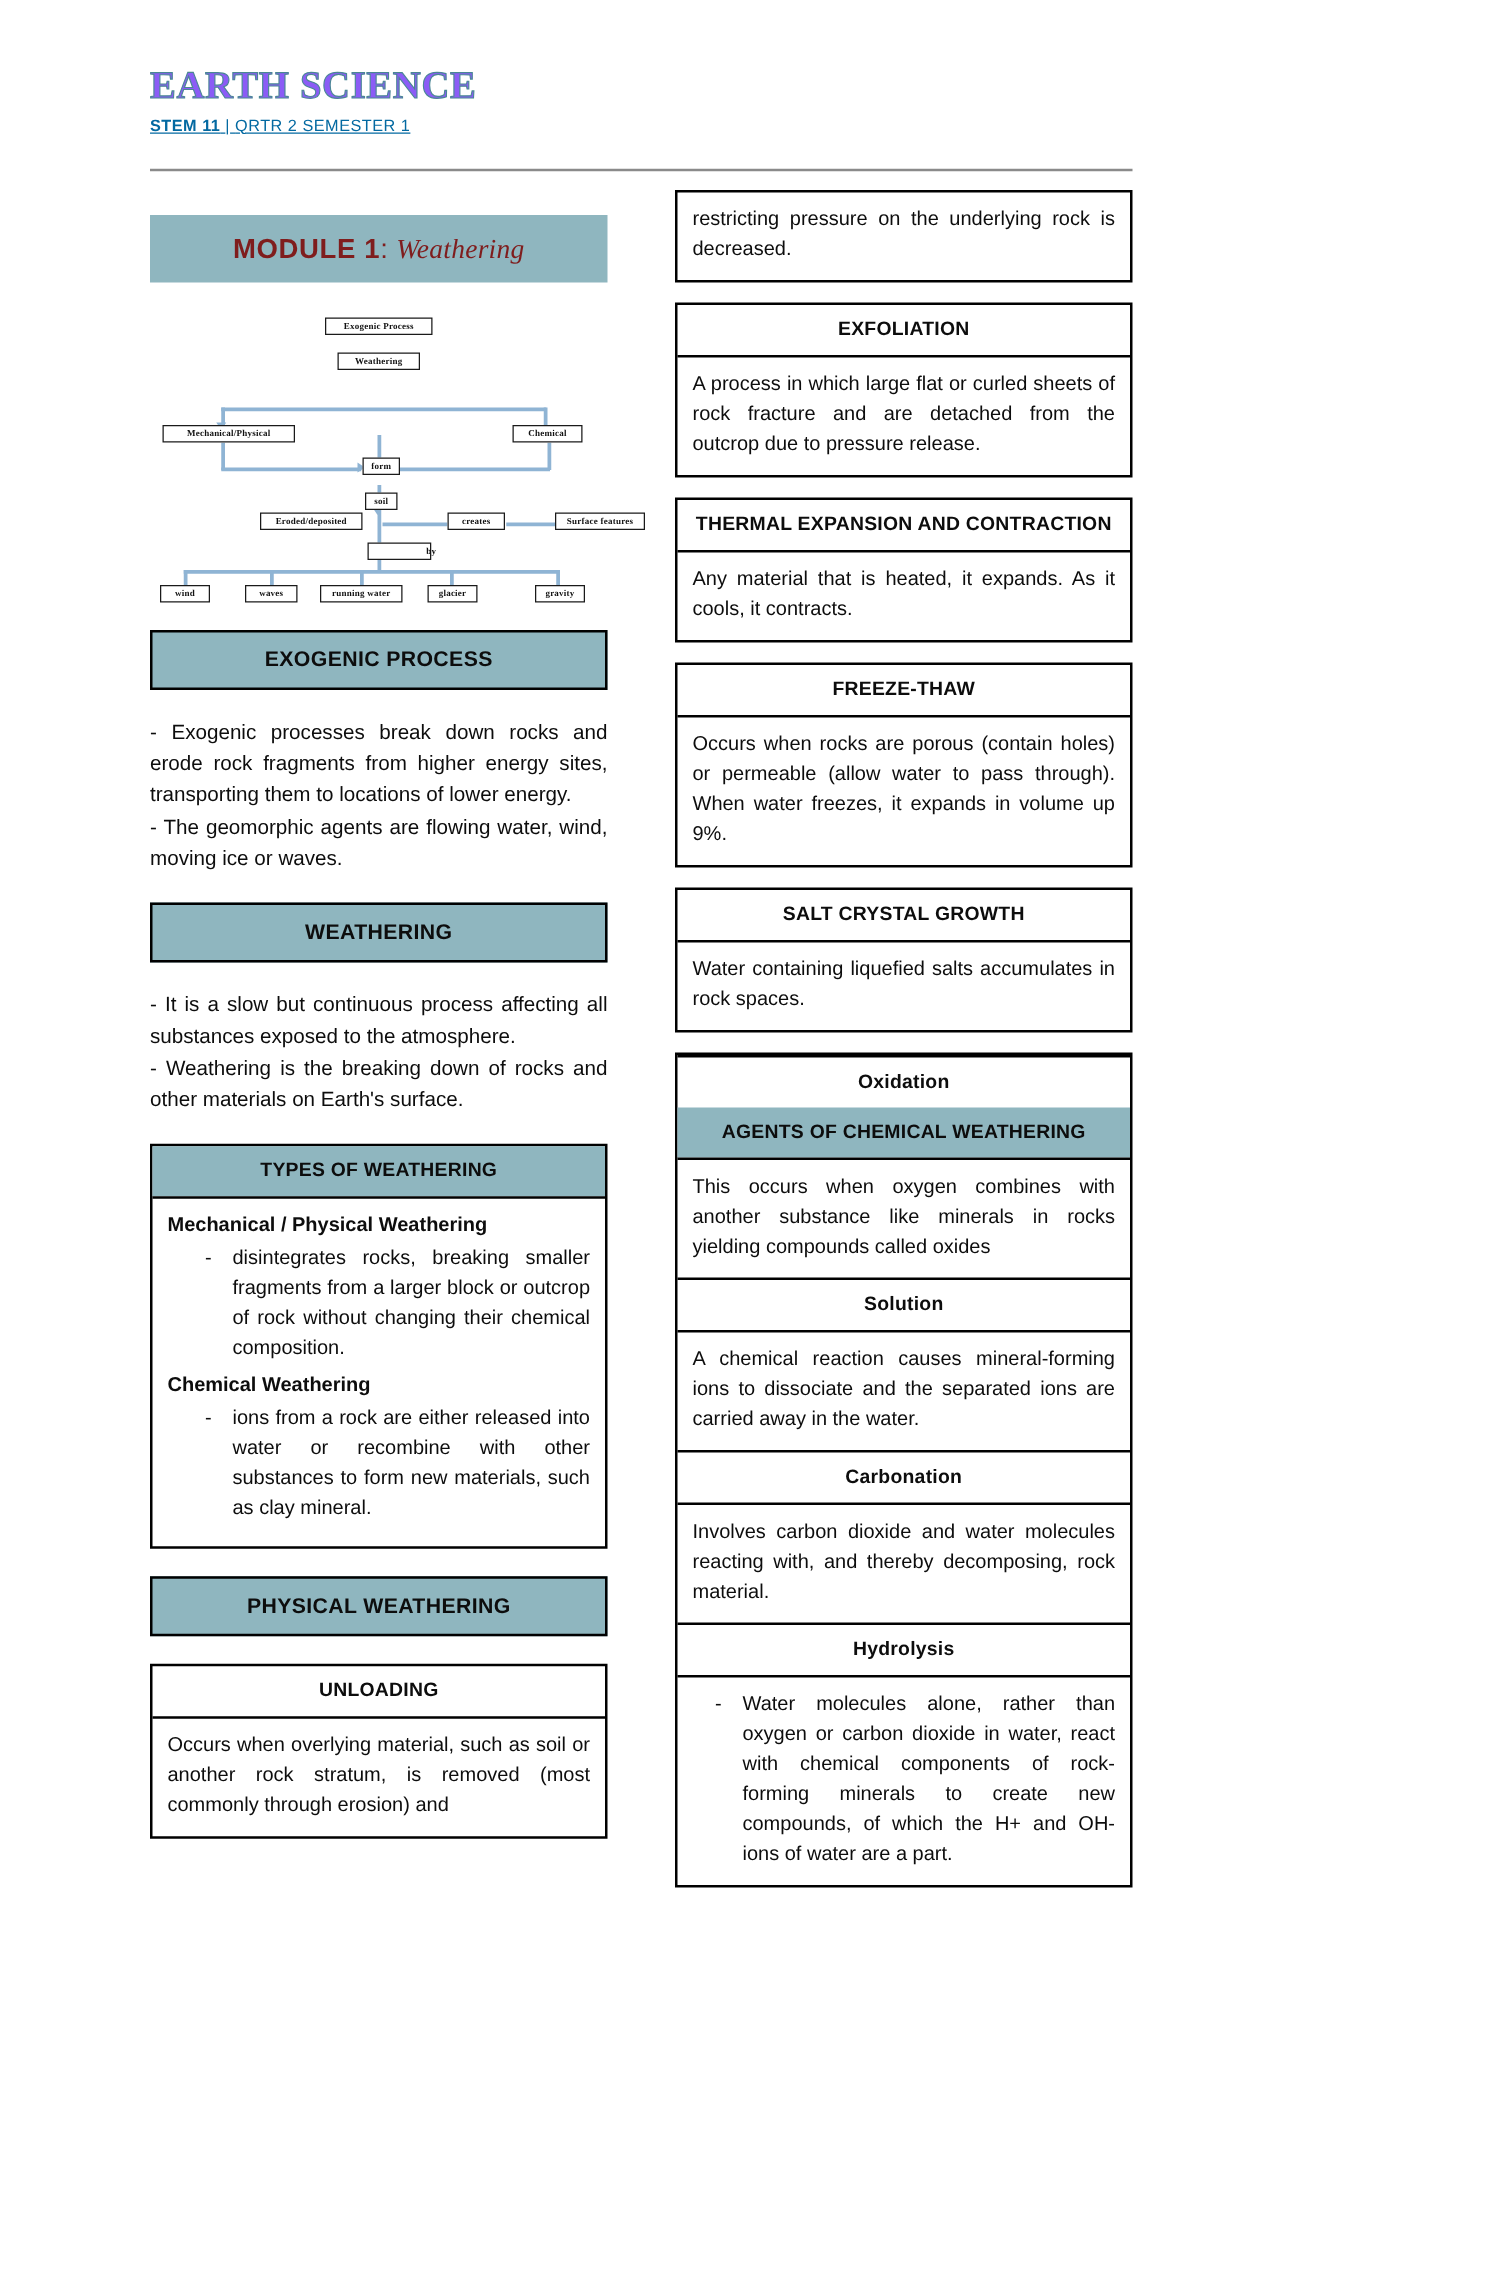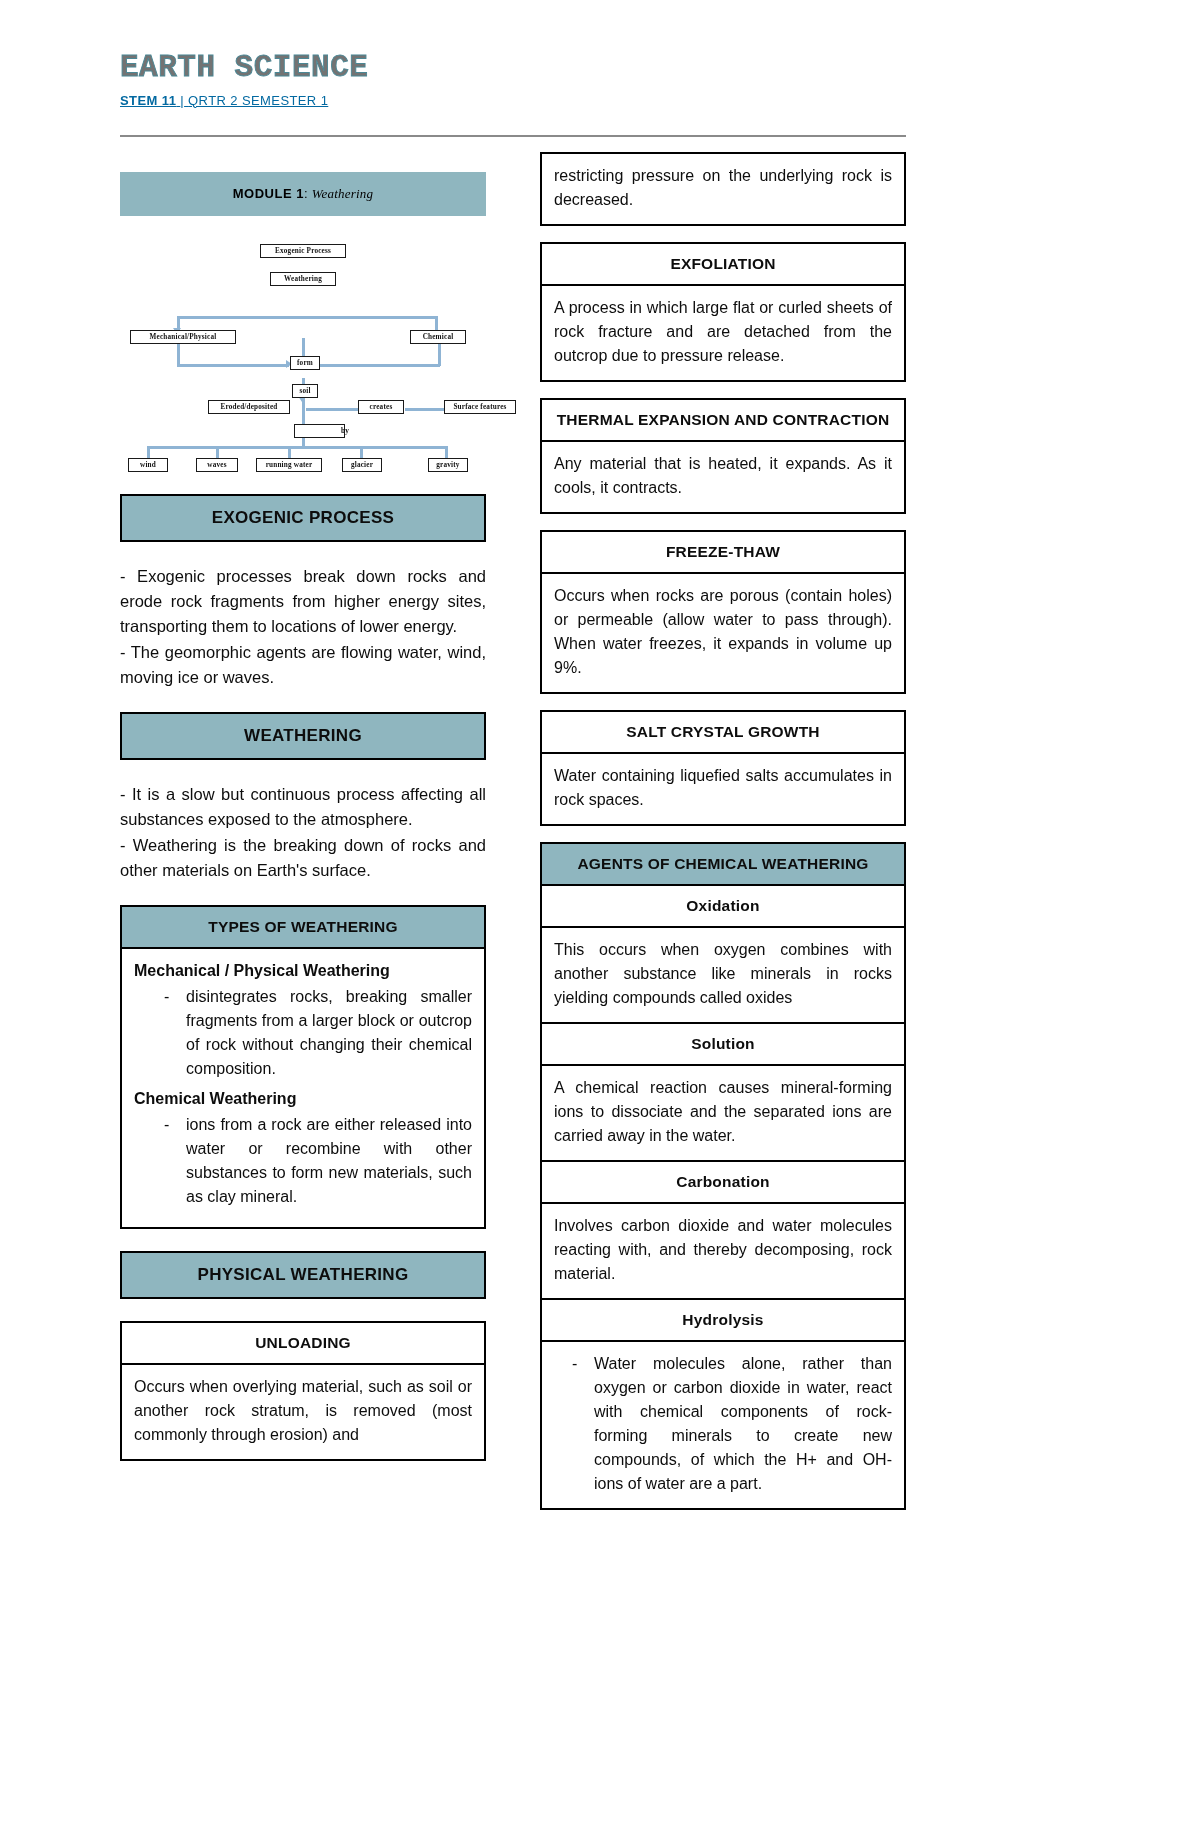--- a/index.html
+++ b/index.html
@@ -24,23 +24,23 @@
   .header {
     position: absolute;
     left: 120px;
     top: 52px;
     width: 790px;
   }
   .header-title {
     font-size: 31px;
     font-weight: bold;
     letter-spacing: 0.5px;
-    color: #737373;
+    color: #8b5cf6;
     line-height: 1.05;
-    font-family: Liberation Mono, monospace;
+    font-family: Liberation Serif, serif;
     -webkit-text-stroke: 0.9px #4a8795;
   }
   .header-sub {
     margin-top: 8px;
     font-size: 13px;
     letter-spacing: 0.4px;
     color: #0369a1;
     text-decoration: underline;
   }
   .header-sub .bold { font-weight: bold; }
@@ -72,24 +72,24 @@
     background: #8fb6bf;
     border: 2px solid #000;
     text-align: center;
     font-weight: bold;
     padding: 12px 6px;
     font-size: 17px;
     letter-spacing: 0.3px;
   }
   .tealbar.module {
     border: none;
-    color: #000000;
+    color: #7f1d1d;
     text-align: center;
     padding: 14px 6px;
-    font-size: 13px;
+    font-size: 22px;
   }
   .module .mod-name { font-weight: bold; letter-spacing: 0.5px; }
   .module .mod-colon { font-weight: normal; }
   .module .mod-italic {
     font-family: "Liberation Serif", serif;
     font-style: italic;
     font-weight: normal;
     letter-spacing: 0.2px;
   }
 
@@ -320,23 +320,23 @@
     </div>
 
     <div class="gap-s"></div>
     <div class="boxgroup">
       <div class="box-head">SALT CRYSTAL GROWTH</div>
       <div class="box-body">Water containing liquefied salts accumulates in rock spaces.</div>
     </div>
 
     <div class="gap-s"></div>
     <div class="boxgroup">
+      <div class="box-head divider">Oxidation</div>
+
       <div class="box-head teal">AGENTS OF CHEMICAL WEATHERING</div>
-
-      <div class="box-head divider">Oxidation</div>
       <div class="box-body">This occurs when oxygen combines with another substance like minerals in rocks yielding compounds called oxides</div>
 
       <div class="box-head divider">Solution</div>
       <div class="box-body">A chemical reaction causes mineral-forming ions to dissociate and the separated ions are carried away in the water.</div>
 
       <div class="box-head divider">Carbonation</div>
       <div class="box-body">Involves carbon dioxide and water molecules reacting with, and thereby decomposing, rock material.</div>
 
       <div class="box-head divider">Hydrolysis</div>
       <div class="box-body nojust" style="padding-left:0; padding-right:12px;">

